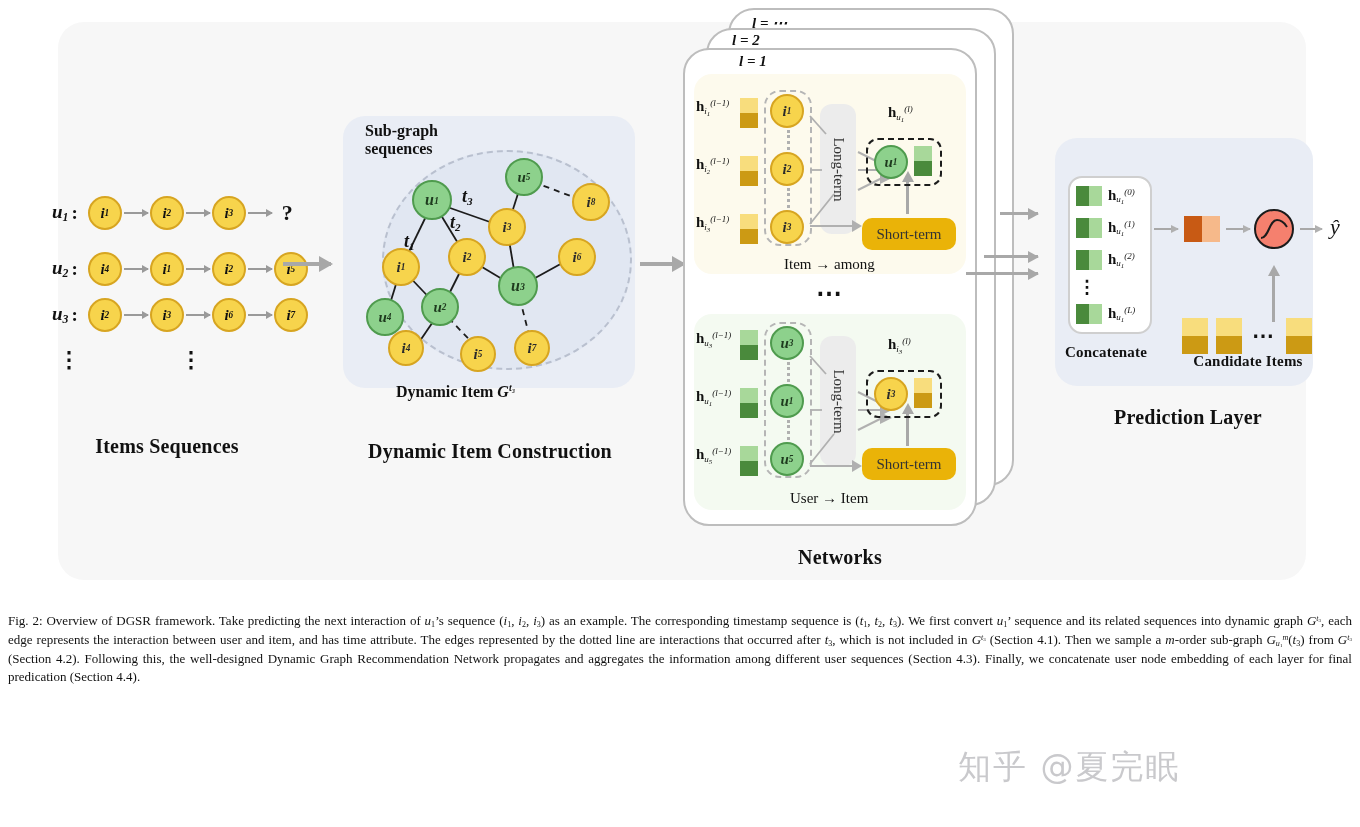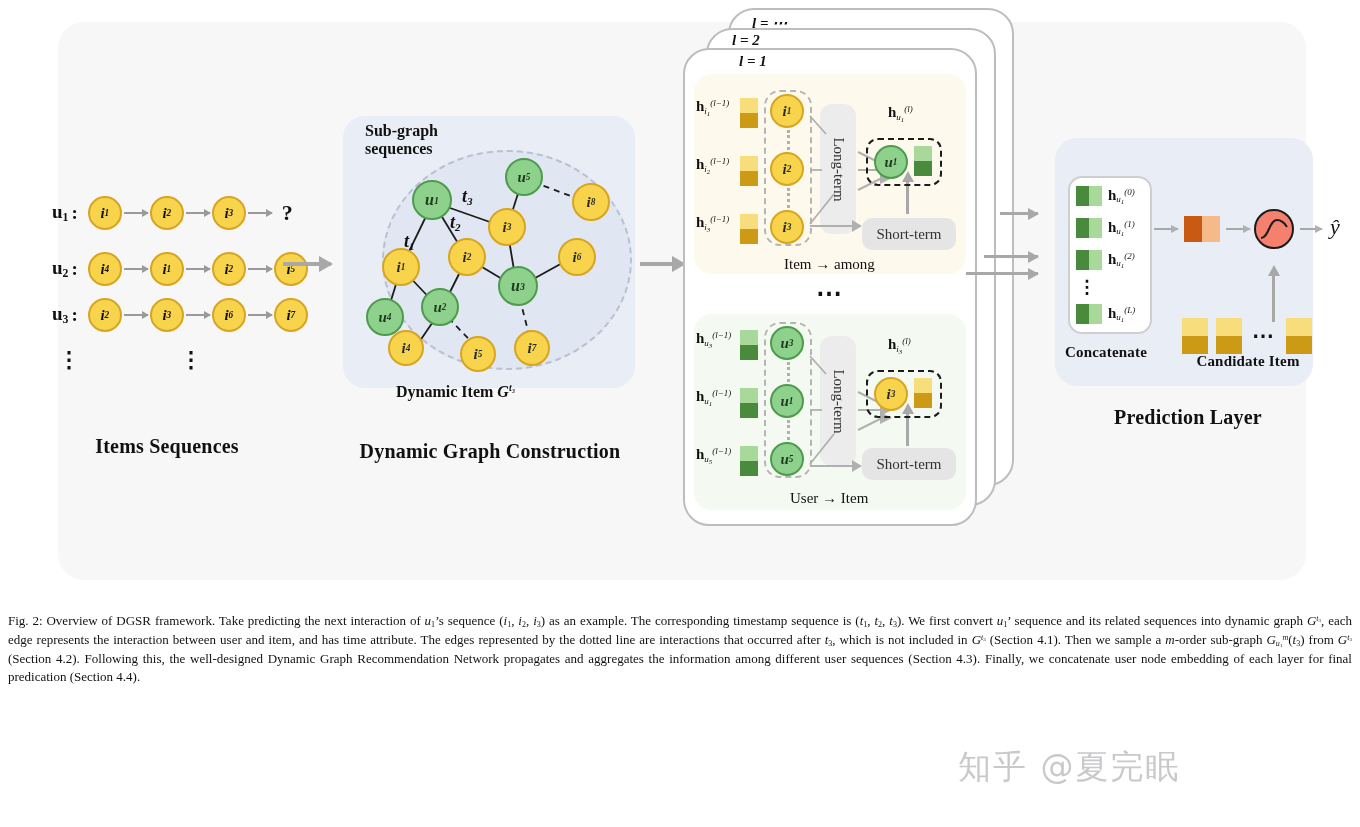--- a/index.html
+++ b/index.html
@@ -36,21 +36,21 @@
 
   
   .sec-cap{
     position:absolute;text-align:center;font-weight:bold;font-size:20px;
     color:#111;letter-spacing:.2px;
   }
 
   
   .seq-row{position:absolute;display:flex;align-items:center;}
   .seq-label{
-    font-weight:bold;font-size:19px;margin-right:6px;
+    font-style:italic;font-weight:bold;font-size:19px;margin-right:6px;
     font-family:"Liberation Serif", serif;
   }
   .seq-label sub{font-size:0.62em;vertical-align:-0.28em;}
   .colon{font-size:19px;font-weight:bold;margin-right:10px;margin-left:-3px;}
   .seq-node{
     width:34px;height:34px;border-radius:50%;
     background:#f7d44c;border:2px solid #d7a521;
     display:flex;align-items:center;justify-content:center;
     font-style:italic;font-weight:bold;font-size:15px;box-sizing:border-box;
   }
@@ -117,21 +117,21 @@
   }
   .longterm{
     position:absolute;background:#ececec;border-radius:12px;
     display:flex;align-items:center;justify-content:center;
   }
   .longterm span{
     transform:rotate(90deg);white-space:nowrap;font-size:15px;color:#333;
     font-family:"Liberation Serif", serif;
   }
   .shortterm{
-    position:absolute;background:#e5e5e5;border-radius:10px;
+    position:absolute;background:#eab308;border-radius:10px;
     display:flex;align-items:center;justify-content:center;
     font-size:15px;color:#333;font-family:"Liberation Serif", serif;
   }
   .hlabel{
     position:absolute;font-size:15px;font-family:"Liberation Serif", serif;
     white-space:nowrap;
   }
   .hlabel .bf{font-weight:bold;}
   .hlabel sub{font-size:.6em;vertical-align:-.3em;font-style:italic;}
   .hlabel sup{font-size:.6em;vertical-align:.55em;font-style:italic;}
@@ -282,21 +282,21 @@
 
     <div class="lbl" style="left:404px;top:231px;font-size:18px;font-style:italic;font-weight:bold;">t<sub style="font-size:.62em;vertical-align:-.3em;">1</sub></div>
     <div class="lbl" style="left:450px;top:212px;font-size:18px;font-style:italic;font-weight:bold;">t<sub style="font-size:.62em;vertical-align:-.3em;">2</sub></div>
     <div class="lbl" style="left:462px;top:186px;font-size:18px;font-style:italic;font-weight:bold;">t<sub style="font-size:.62em;vertical-align:-.3em;">3</sub></div>
 
     <div class="lbl bold-label" style="left:396px;top:382px;font-size:16px;">
       <span>Dynamic Item</span>
       <span style="font-style:italic;">G</span><sup style="font-size:.62em;font-style:italic;">t₃</sup>
     </div>
 
-    <div class="sec-cap" style="left:348px;top:440px;width:284px;">Dynamic Graph Construction</div>
+    <div class="sec-cap" style="left:348px;top:440px;width:284px;">Dynamic Item Construction</div>
   </div>
 
   <div class="big-arrow" style="left:640px;top:262px;width:44px;"></div>
 
   <div>
     <div class="layer-card" style="left:728px;top:8px;width:286px;height:478px;"></div>
     <div class="layer-tag" style="left:752px;top:14px;">l = ⋯</div>
 
     <div class="layer-card" style="left:706px;top:28px;width:290px;height:478px;"></div>
     <div class="layer-tag" style="left:732px;top:32px;">l = 2</div>
@@ -448,20 +448,21 @@
     <div class="dashed-box" style="left:866px;top:370px;width:76px;height:48px;"></div>
     <div class="node item" style="left:874px;top:377px;width:34px;height:34px;font-size:15px;">i<sub>3</sub></div>
     <div class="embed" style="left:914px;top:378px;">
       <div class="cell" style="background:#f8dd7d;"></div>
         <div class="cell" style="background:#cc9a14;"></div>
     </div>
 
     <div class="lbl" style="left:790px;top:490px;font-size:15px;">User → Item</div>
 
     <div class="sec-cap" style="left:690px;top:545px;width:300px;line-height:1.25;">
+      <div>Networks</div>
     </div>
   </div>
 
   <div class="sm-arrow" style="left:1000px;top:212px;width:38px;"></div>
   <div class="sm-arrow" style="left:984px;top:255px;width:54px;"></div>
   <div class="sm-arrow" style="left:966px;top:272px;width:72px;"></div>
 
   <div>
     <div class="pred-panel"></div>
 
@@ -528,21 +529,21 @@
         <span style="width:26px;height:18px;background:#cc9a14;display:block;"></span>
       </span>
       <span style="margin:0 10px;font-size:22px;font-weight:bold;letter-spacing:2px;">⋯</span>
       <span style="display:flex;flex-direction:column;">
         <span style="width:26px;height:18px;background:#f8dd7d;display:block;"></span>
         <span style="width:26px;height:18px;background:#cc9a14;display:block;"></span>
       </span>
     </div>
 
     <div class="sec-cap" style="left:1048px;top:344px;width:116px;font-size:15px;">Concatenate</div>
-    <div class="sec-cap" style="left:1166px;top:353px;width:164px;font-size:15px;">Candidate Item</div>
+    <div class="sec-cap" style="left:1166px;top:353px;width:164px;font-size:15px;">Candidate Items</div>
 
     <div class="sec-cap" style="left:1088px;top:406px;width:200px;">Prediction Layer</div>
   </div>
 
 </div>
 
 <div class="caption">
   Fig. 2: Overview of DGSR framework. Take predicting the next interaction of <i>u</i><sub>1</sub>’s sequence (<i>i</i><sub>1</sub>, <i>i</i><sub>2</sub>, <i>i</i><sub>3</sub>) as an example. The corresponding timestamp sequence is (<i>t</i><sub>1</sub>, <i>t</i><sub>2</sub>, <i>t</i><sub>3</sub>). We first convert <i>u</i><sub>1</sub>’ sequence and its related sequences into dynamic graph <span class="cal">G</span><sup><i>t</i><sub>3</sub></sup>, each edge represents the interaction between user and item, and has time attribute. The edges represented by the dotted line are interactions that occurred after <i>t</i><sub>3</sub>, which is not included in <span class="cal">G</span><sup><i>t</i><sub>3</sub></sup> (Section 4.1). Then we sample a <i>m</i>-order sub-graph <span class="cal">G</span><sub><i>u</i><sub>1</sub></sub><sup><i>m</i></sup>(<i>t</i><sub>3</sub>) from <span class="cal">G</span><sup><i>t</i><sub>3</sub></sup> (Section 4.2). Following this, the well-designed Dynamic Graph Recommendation Network propagates and aggregates the information among different user sequences (Section 4.3). Finally, we concatenate user node embedding of each layer for final predication (Section 4.4).
 </div>
 

